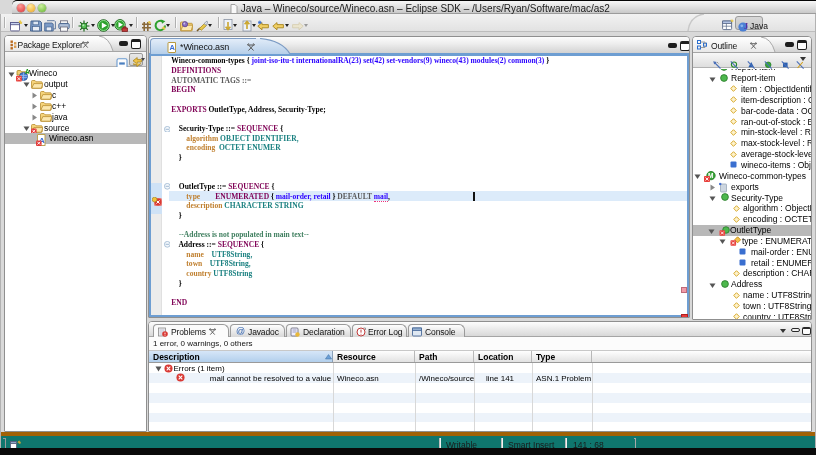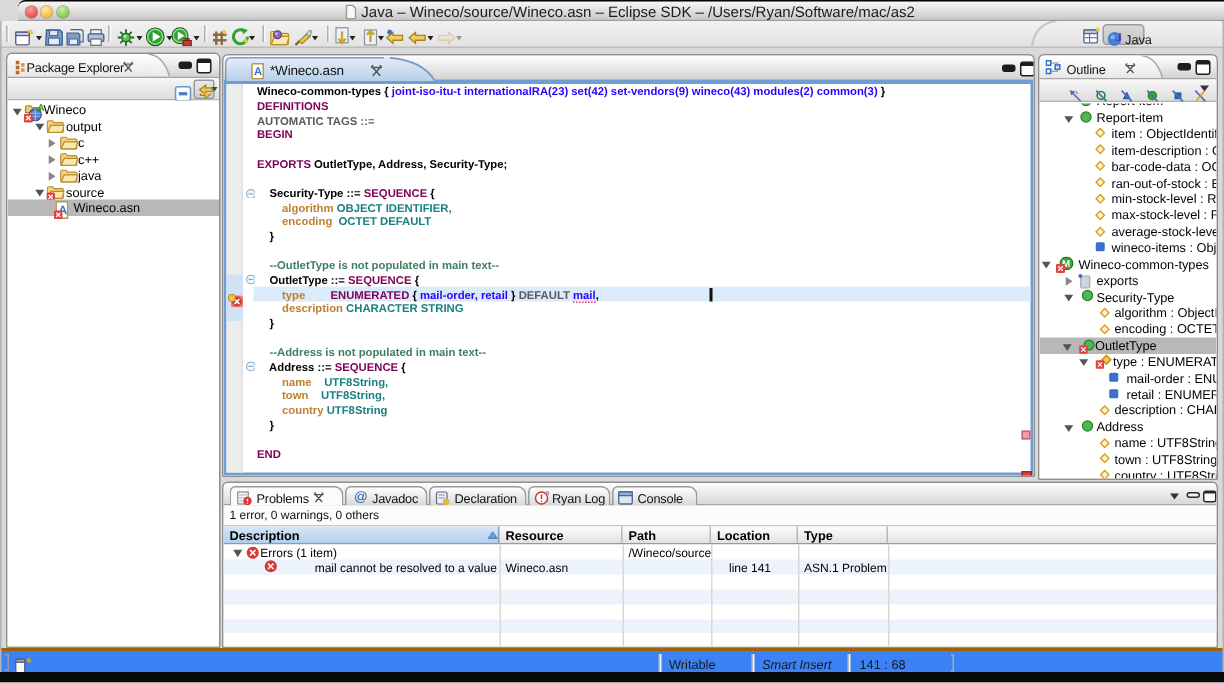--- a/index.html
+++ b/index.html
@@ -14,21 +14,21 @@
 .dd { position:absolute; width:0; height:0; border-left:2.5px solid transparent; border-right:2.5px solid transparent; border-top:3.5px solid #222; top:10px; }
 .ti { position:absolute; top:4px; }
 .panel { position:absolute; border:1px solid #8f8f8f; border-radius:4px 4px 1px 1px; background:#fff; overflow:hidden; }
 .phead { position:absolute; left:0; top:0; width:100%; background:linear-gradient(#fdfdfd 0%,#ececec 45%,#d2d2d2 100%); border-bottom:1px solid #a5a5a5; }
 .vtabtxt { position:absolute; font-size:8.5px; letter-spacing:-0.12px; color:#111; white-space:nowrap; }
 .viewtb { position:absolute; left:0; width:100%; height:15px; background:linear-gradient(#f7f7f7,#dedede); border-bottom:1px solid #b2b2b2; }
 .minmax { position:absolute; }
 .trow { position:absolute; height:11px; font-size:8.5px; color:#000; white-space:nowrap; }
 .trow span.lbl { position:absolute; top:0.5px; }
 #edcontent { position:absolute; left:0px; top:17px; width:540px; height:263px; background:#fff; border:2px solid #6e9ed2; }
-#code pre { font-family:Liberation Sans, sans-serif; font-size:7.54px; line-height:9.68px; height:9.68px; white-space:pre; color:#000; font-weight:bold; }
+#code pre { font-family:Liberation Serif, serif; font-size:7.54px; line-height:9.68px; height:9.68px; white-space:pre; color:#000; font-weight:bold; }
 .kw { color:#7f0055; } .bl { color:#2a00ff; } .gy { color:#5a5a5a; }
 .tp { color:#1a8080; } .fd { color:#c08030; } .cm { color:#3f7f5f; } .pl { color:#000; }
 .ml { color:#2a00ff; border-bottom:1.6px dotted #f0327a; }
 .mm { width:9px; height:4.5px; background:#1d1d1d; border-radius:2px; display:block; }
 .mm2 { width:10px; height:9.5px; border:1.5px solid #1d1d1d; border-top:3.5px solid #1d1d1d; border-radius:2px; background:#fdfdfd; display:block; }
 .tabI { position:absolute; top:2px; height:13px; background:linear-gradient(#fefefe,#d8d8d8); border:1px solid #9a9a9a; border-bottom:none; border-radius:4px 6px 0 0; font-size:9px; color:#222; }
 </style>
 </head>
 <body>
 
@@ -309,24 +309,24 @@
     <div class="abs" id="code" style="left:20.3px; top:0.3px;">
 <pre><span class="pl">Wineco-common-types </span><span class="pl">{ </span><span class="bl">joint-iso-itu-t internationalRA(23) set(42) set-vendors(9) wineco(43) modules(2) common(3)</span><span class="pl"> }</span></pre>
 <pre><span class="kw">DEFINITIONS</span></pre>
 <pre><span class="gy">AUTOMATIC TAGS ::=</span></pre>
 <pre><span class="kw">BEGIN</span></pre>
 <pre> </pre>
 <pre><span class="kw">EXPORTS</span><span class="pl"> OutletType, Address, Security-Type;</span></pre>
 <pre> </pre>
 <pre><span class="pl">    Security-Type ::= </span><span class="kw">SEQUENCE</span><span class="pl"> {</span></pre>
 <pre><span class="pl">        </span><span class="fd">algorithm</span><span class="pl"> </span><span class="tp">OBJECT IDENTIFIER,</span></pre>
-<pre><span class="pl">        </span><span class="fd">encoding</span><span class="pl">  </span><span class="tp">OCTET DEFAULT</span></pre>
+<pre><span class="pl">        </span><span class="fd">encoding</span><span class="pl">  </span><span class="tp">OCTET ENUMER</span></pre>
 <pre><span class="pl">    }</span></pre>
 <pre> </pre>
-<pre><span class="pl">    </span><span class="cm">--OutletType is not populated in main text--</span></pre>
+<pre><span class="pl">    </span></pre>
 <pre><span class="pl">    OutletType ::= </span><span class="kw">SEQUENCE</span><span class="pl"> {</span></pre>
 <pre><span class="pl">        </span><span class="fd">type</span><span class="pl">        </span><span class="kw">ENUMERATED</span><span class="pl"> { </span><span class="bl">mail-order, retail</span><span class="pl"> } </span><span class="gy">DEFAULT</span><span class="pl"> </span><span class="ml">mail</span><span class="pl">,</span></pre>
 <pre><span class="pl">        </span><span class="fd">description</span><span class="pl"> </span><span class="tp">CHARACTER STRING</span></pre>
 <pre><span class="pl">    }</span></pre>
 <pre> </pre>
 <pre><span class="pl">    </span><span class="cm">--Address is not populated in main text--</span></pre>
 <pre><span class="pl">    Address ::= </span><span class="kw">SEQUENCE</span><span class="pl"> {</span></pre>
 <pre><span class="pl">        </span><span class="fd">name</span><span class="pl">    </span><span class="tp">UTF8String,</span></pre>
 <pre><span class="pl">        </span><span class="fd">town</span><span class="pl">    </span><span class="tp">UTF8String,</span></pre>
 <pre><span class="pl">        </span><span class="fd">country</span><span class="pl"> </span><span class="tp">UTF8String</span></pre>
@@ -613,21 +613,21 @@
       <path d="M2.5 3 h4 M2.5 5 h4" stroke="#88a" stroke-width="0.8"></path>
       <circle cx="7.5" cy="7.5" r="2.2" fill="#e8b83a"></circle>
     </svg>
   <div class="vtabtxt" style="left:154px; top:4.5px;">Declaration</div>
   <div class="tabI" style="left:203px; top:2px; width:55px;"></div>
   <svg class="abs" style="left:207px; top:4.5px;" width="10" height="10" viewBox="0 0 10 10">
       <circle cx="5" cy="5" r="4" fill="#fff" stroke="#c03a3a" stroke-width="1"></circle>
       <path d="M5 2.6 v3 M5 6.8 v0.8" stroke="#c03a3a" stroke-width="1"></path>
       <path d="M7.5 1 h2 v2" fill="none" stroke="#888" stroke-width="0.8"></path>
     </svg>
-  <div class="vtabtxt" style="left:219px; top:4.5px;">Ryan Log</div>
+  <div class="vtabtxt" style="left:219px; top:4.5px;">Error Log</div>
   <div class="tabI" style="left:259px; top:2px; width:57px;"></div>
   <svg class="abs" style="left:263px; top:4.5px;" width="10" height="10" viewBox="0 0 10 10">
       <rect x="0.5" y="1" width="9" height="8" rx="1" fill="#dfe8f2" stroke="#4a6a9a" stroke-width="0.9"></rect>
       <rect x="0.5" y="1" width="9" height="2.4" fill="#9ab4d4" stroke="#4a6a9a" stroke-width="0.9"></rect>
     </svg>
   <div class="vtabtxt" style="left:276px; top:4.5px;">Console</div>
   <div class="dd" style="left:631px; top:7px; border-top-color:#333; border-left-width:3.2px; border-right-width:3.2px; border-top-width:4px;"></div>
   <span class="minmax" style="left:642px; top:6px;">
       <span style="display:block; width:9px; height:4px; border:1.3px solid #2a2a2a; border-radius:2px; background:#f2f2f2;"></span>
     </span>
@@ -676,36 +676,36 @@
         <circle cx="5" cy="5" r="4.5" fill="#d93934"></circle>
         <path d="M3 3 l4 4 M7 3 l-4 4" stroke="#fff" stroke-width="1.2"></path>
       </svg>
     <span class="abs" style="left:24.5px; top:1px;">Errors (1 item)</span>
     <svg class="abs" style="left:27px; top:10.4px;" width="9" height="9" viewBox="0 0 10 10">
         <circle cx="5" cy="5" r="4.5" fill="#d93934"></circle>
         <path d="M3 3 l4 4 M7 3 l-4 4" stroke="#fff" stroke-width="1.2"></path>
       </svg>
     <span class="abs" style="left:36.8px; top:11px;margin-left:24px;">mail cannot be resolved to a value</span>
     <span class="abs" style="left:188px; top:11px;">Wineco.asn</span>
-    <span class="abs" style="left:270px; top:1px;text-align:right;">/Wineco/source</span>
+    <span class="abs" style="left:270px; top:11px;text-align:right;">/Wineco/source</span>
     <span class="abs" style="left:337px; top:11px;">line 141</span>
     <span class="abs" style="left:387px; top:11px;">ASN.1 Problem</span>
   </div>
 </div>
 
-<div class="abs" id="status" style="left:0; top:432px; width:816px; height:16px; background:#3b82f6; border-top:2px solid #a16207; font-size:8.5px; color:#1a1a1a;">
+<div class="abs" id="status" style="left:0; top:432px; width:816px; height:16px; background:#0f766e; border-top:4px solid #a16207; font-size:8.5px; color:#1a1a1a;">
   <div class="abs" style="left:3px; top:2px; width:3px; height:11px; border-right:1px solid #9a9a9a; border-top:1px solid #9a9a9a; border-bottom:1px solid #9a9a9a;"></div>
   <svg class="abs" style="left:10px; top:4px;" width="12" height="11" viewBox="0 0 12 11">
       <rect x="0.5" y="1.5" width="6" height="9" rx="1" fill="#fdfdfd" stroke="#55637f" stroke-width="0.9"></rect>
       <rect x="0.5" y="1.5" width="6" height="2" fill="#8fa6c8" stroke="#55637f" stroke-width="0.9"></rect>
       <path d="M8.2 1.2 l2.2 2.2 M9.3 0.7 l0 3.2 M7.7 2.3 l3.2 0" stroke="#caa62f" stroke-width="1"></path>
     </svg>
   <div class="abs" style="left:439px; top:2px; width:1px; height:12px; background:#bdbdbd; box-shadow:1px 0 0 #f2f2f2;"></div>
   <span class="abs" style="left:446px; top:3.5px;">Writable</span>
   <div class="abs" style="left:501px; top:2px; width:1px; height:12px; background:#bdbdbd; box-shadow:1px 0 0 #f2f2f2;"></div>
-  <span class="abs" style="left:508px; top:3.5px;font-style:italic;">Smart Insert</span>
+  <span class="abs" style="left:508px; top:3.5px;">Smart Insert</span>
   <div class="abs" style="left:565px; top:2px; width:1px; height:12px; background:#bdbdbd; box-shadow:1px 0 0 #f2f2f2;"></div>
   <span class="abs" style="left:573px; top:3.5px;">141 : 68</span>
   <div class="abs" style="left:634px; top:2px; width:2px; height:12px; border-right:1px solid #a8a8a8; border-top:1px solid #a8a8a8; border-bottom:1px solid #a8a8a8;"></div>
 </div>
 <div class="abs" style="left:0; top:14px; width:1px; height:434px; background:#b2b2b2;"></div>
 <div class="abs" style="left:815px; top:14px; width:1px; height:434px; background:#b2b2b2;"></div>
 <div class="abs" id="blackbar" style="left:0; top:448px; width:816px; height:7px; background:#0a0a0a;"></div>
 
 </body></html>

